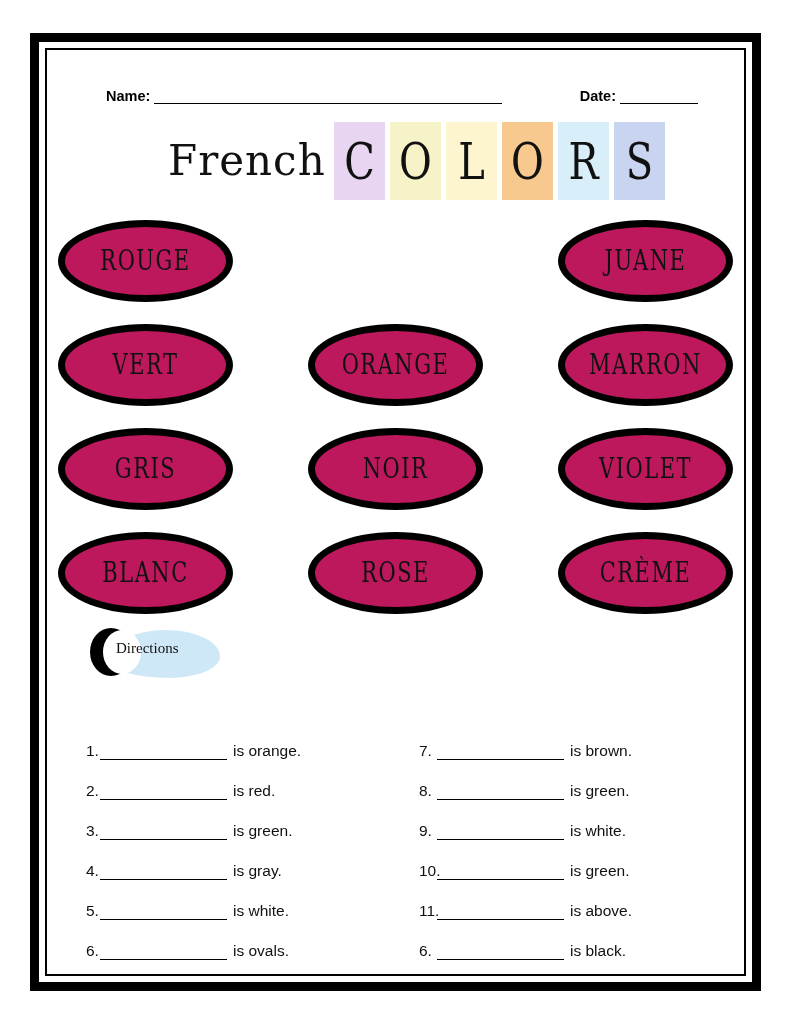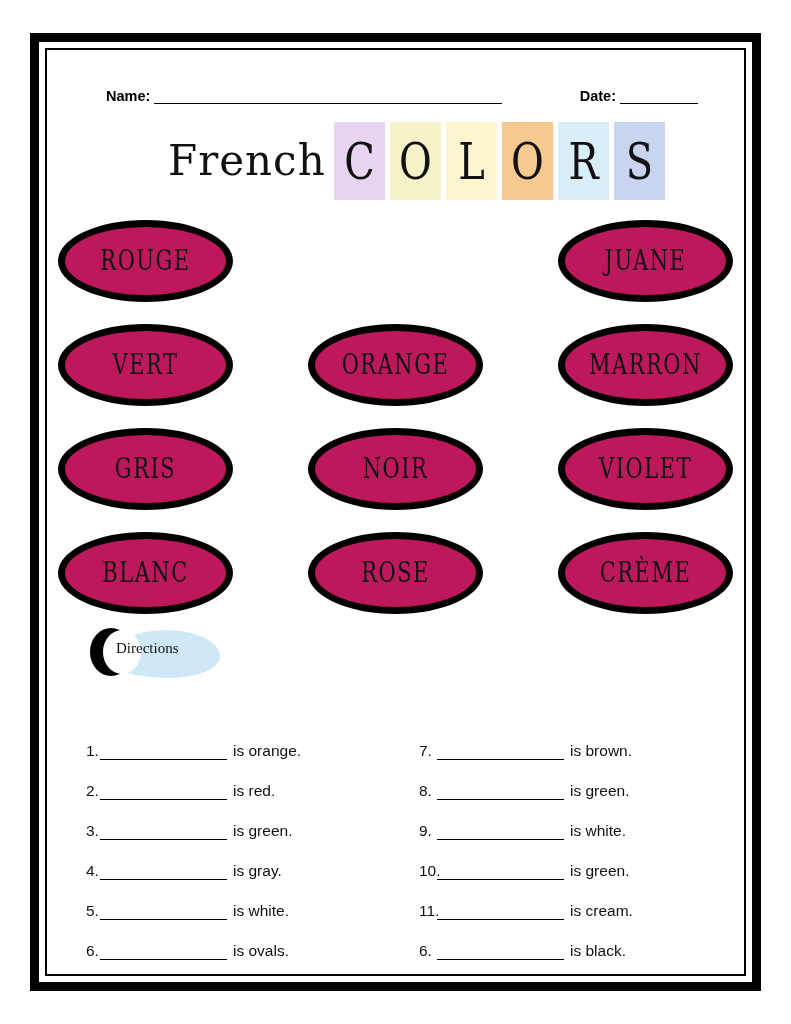--- a/index.html
+++ b/index.html
@@ -382,21 +382,21 @@
           <div class="blank-text">is white.</div>
         </div>
         <div class="blank-row">
           <div class="blank-num wide">10.</div>
           <div class="blank-line"></div>
           <div class="blank-text">is green.</div>
         </div>
         <div class="blank-row">
           <div class="blank-num wide">11.</div>
           <div class="blank-line"></div>
-          <div class="blank-text">is cream.</div>
+          <div class="blank-text">is above.</div>
         </div>
         <div class="blank-row">
           <div class="blank-num wide">6.</div>
           <div class="blank-line"></div>
           <div class="blank-text">is black.</div>
         </div>
       </div>
     </div>
 
   </div>

